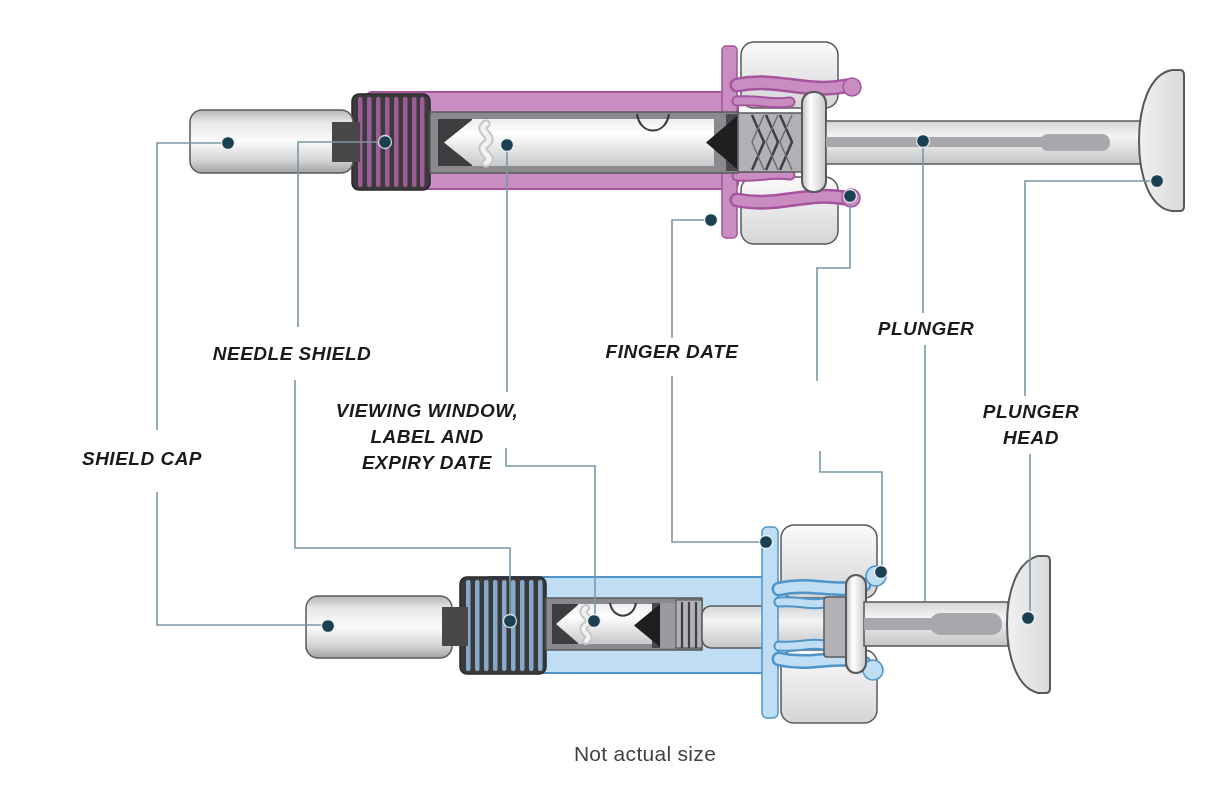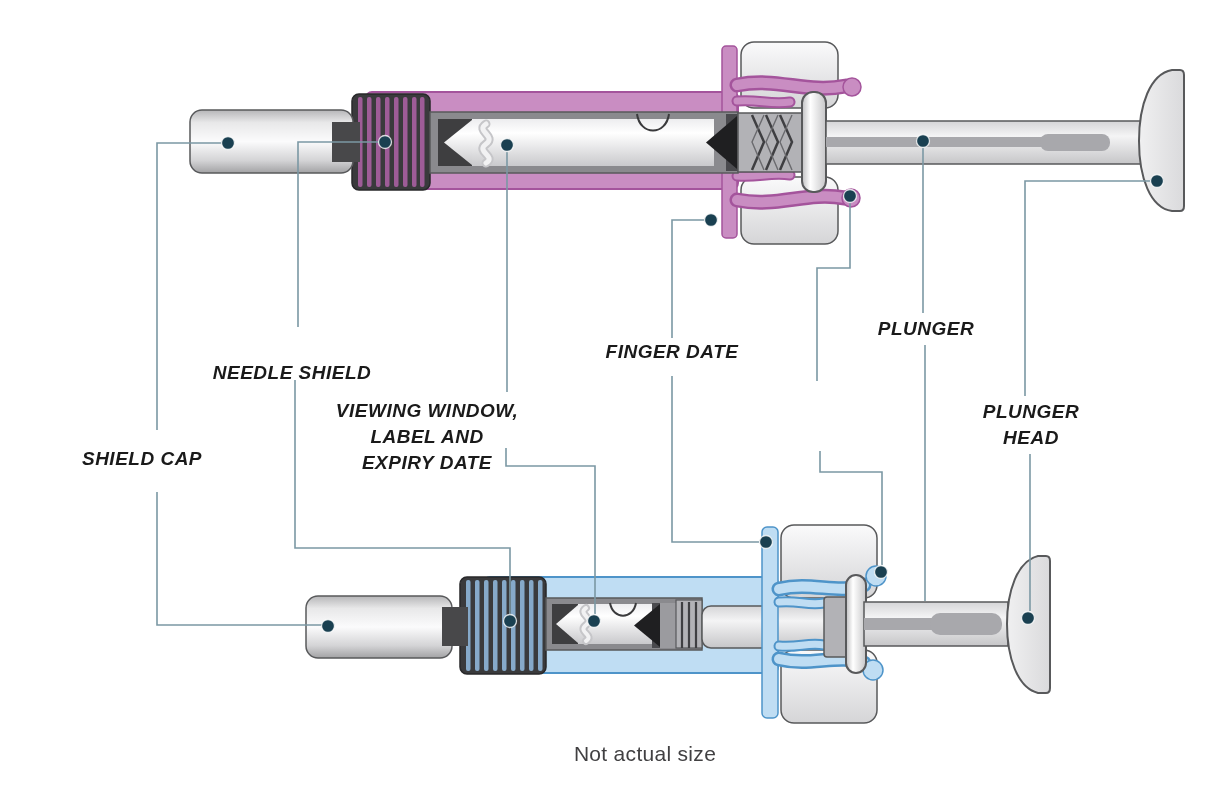--- a/index.html
+++ b/index.html
@@ -3,21 +3,21 @@
 <meta charset="utf-8">
 <style>
   html,body{margin:0;padding:0;background:#ffffff;}
   .stage{position:relative;width:1208px;height:805px;background:#ffffff;
          font-family:"Liberation Sans",sans-serif;overflow:hidden;}
   .stage svg{position:absolute;left:0;top:0;}
   .label{position:absolute;transform:translateX(-50%);text-align:center;
          font-weight:bold;font-size:19px;line-height:26px;letter-spacing:.5px;
          color:var(--text,#1a1a1a);white-space:pre-line;font-style:italic;}
   #lbl-needle-cap{left:142px;top:446px;}
-  #lbl-needle-shield{left:292px;top:341px;margin-top:19px;}
+  #lbl-needle-shield{left:292px;top:341px;}
   #lbl-viewing-window{left:427px;top:398px;}
   #lbl-finger-grips{left:672px;top:339px;}
   #lbl-plunger{left:926px;top:316px;}
   #lbl-wings{left:814px;top:384px;}
   #lbl-plunger-head{left:1031px;top:399px;}
   .footnote{position:absolute;left:645px;top:742px;transform:translateX(-50%);
             font-size:21px;color:#414042;letter-spacing:.3px;text-align:center;}
   
   .sOut{stroke:var(--outline-gray,#58595B);}
   .c-pink{fill:var(--pink,#C98DC2);} .s-pinkOut{stroke:var(--pink-outline,#A4549C);}

